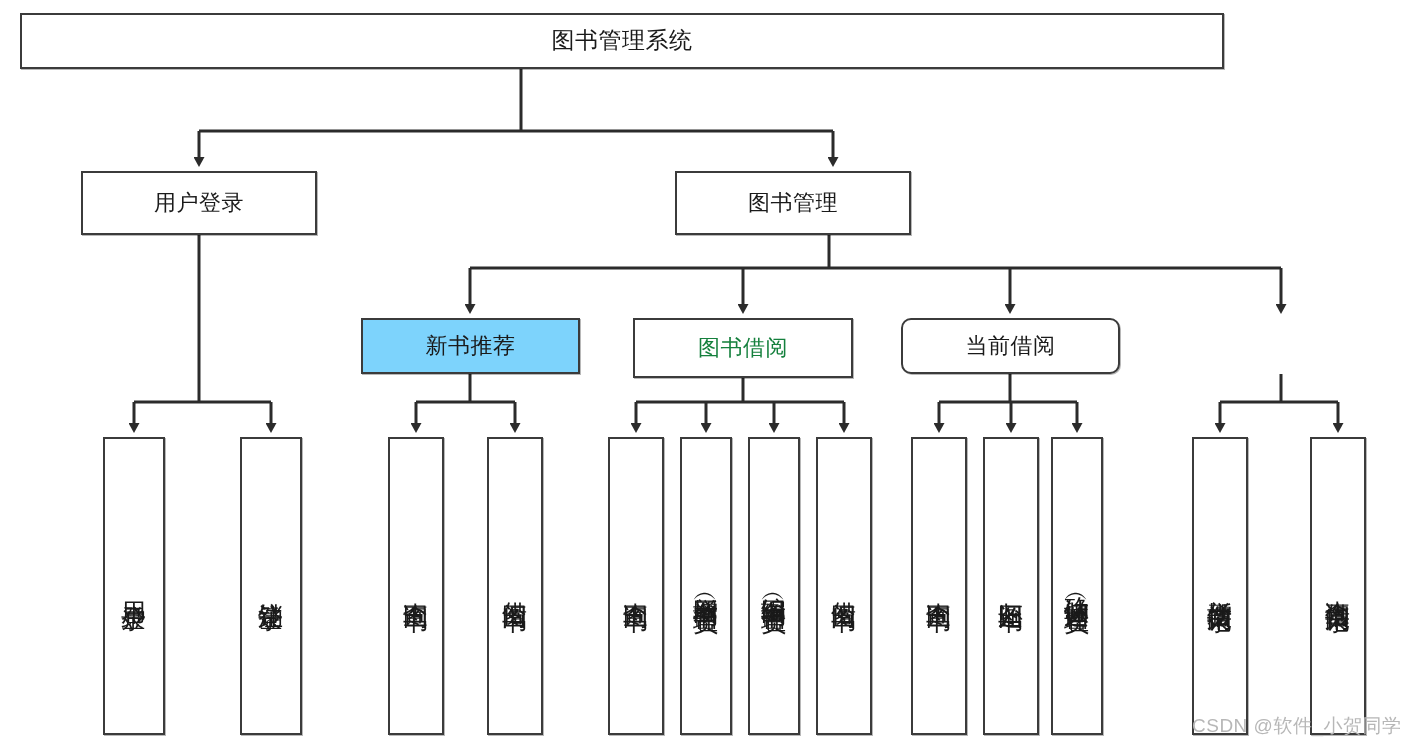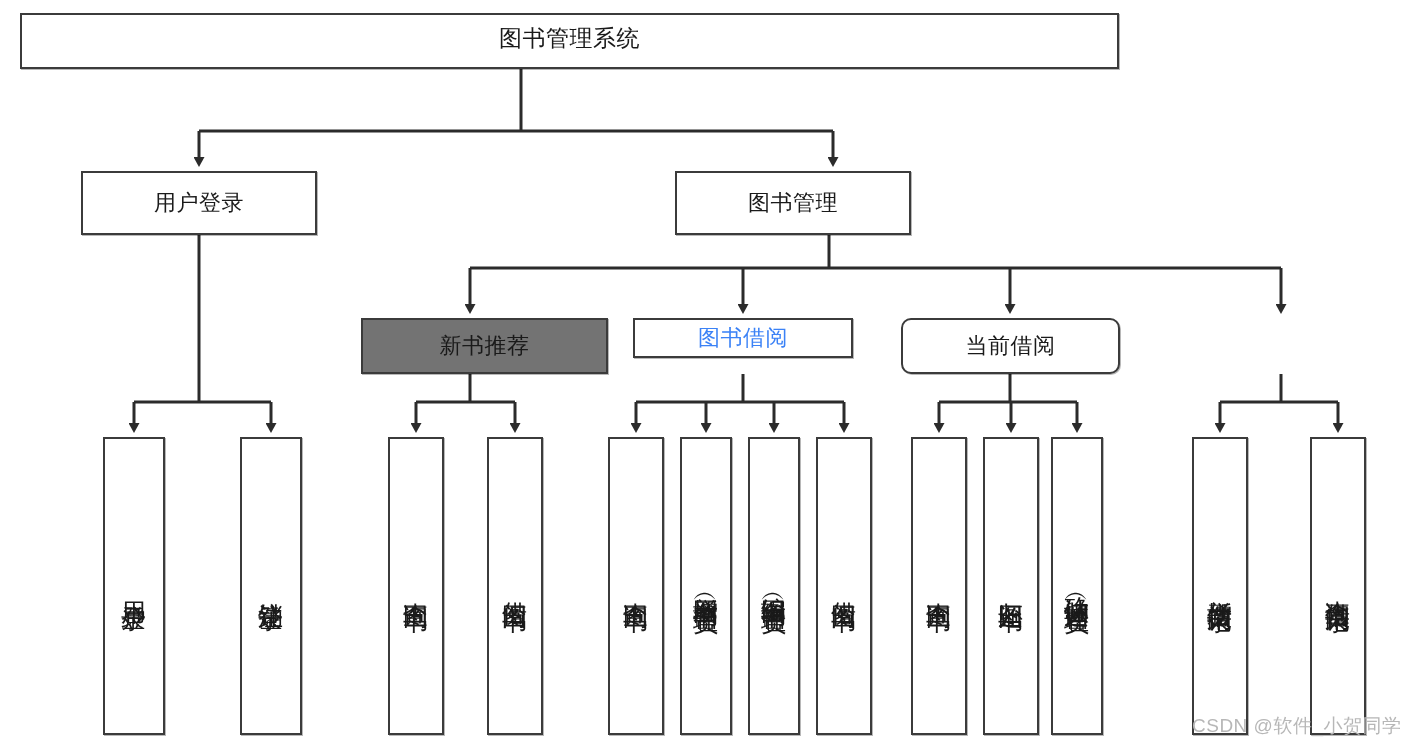--- a/index.html
+++ b/index.html
@@ -116,35 +116,35 @@
       <path d="M1011,402 L1011,424" marker-end="url(#arrow)"></path>
       <path d="M1077,402 L1077,424" marker-end="url(#arrow)"></path>
 
       <path d="M1281,374 L1281,402"></path>
       <path d="M1220,402 L1338,402"></path>
       <path d="M1220,402 L1220,424" marker-end="url(#arrow)"></path>
       <path d="M1338,402 L1338,424" marker-end="url(#arrow)"></path>
     </g>
   </svg>
 
-  <div class="node horiz root" style="left: 20px; top: 13px; width: 1099px; height: 56px; border-color: rgb(59, 59, 59); background: rgb(255, 255, 255); color: rgb(26, 26, 26); font-family: Liberation Mono, monospace;">
+  <div class="node horiz root" style="left: 20px; top: 13px; width: 1204px; height: 56px; border-color: rgb(59, 59, 59); background: rgb(255, 255, 255); color: rgb(26, 26, 26);">
     <span class="label">图书管理系统</span>
   </div>
 
   <div class="node horiz" style="left: 81px; top: 171px; width: 236px; height: 64px; border-color: rgb(59, 59, 59); background: rgb(255, 255, 255); color: rgb(26, 26, 26);">
     <span class="label">用户登录</span>
   </div>
   <div class="node horiz" style="left: 675px; top: 171px; width: 236px; height: 64px; border-color: rgb(59, 59, 59); background: rgb(255, 255, 255); color: rgb(26, 26, 26);">
     <span class="label">图书管理</span>
   </div>
 
-  <div class="node horiz" style="left: 361px; top: 318px; width: 247px; height: 56px; border-color: rgb(59, 59, 59); background: #737373; color: rgb(26, 26, 26);">
+  <div class="node horiz" style="left: 361px; top: 318px; width: 219px; height: 56px; border-color: rgb(59, 59, 59); background: #7dd3fc; color: rgb(26, 26, 26);">
     <span class="label">新书推荐</span>
   </div>
-  <div class="node horiz" style="left: 633px; top: 318px; width: 220px; height: 40px; border-color: rgb(59, 59, 59); background: rgb(255, 255, 255); color: #3b82f6;">
+  <div class="node horiz" style="left: 633px; top: 318px; width: 220px; height: 60px; border-color: rgb(59, 59, 59); background: rgb(255, 255, 255); color: #15803d;">
     <span class="label">图书借阅</span>
   </div>
   <div class="node horiz" style="left: 901px; top: 318px; width: 219px; height: 56px; border-color: rgb(59, 59, 59); background: rgb(255, 255, 255); color: rgb(26, 26, 26); border-radius: 10px;">
     <span class="label">当前借阅</span>
   </div>
 
   <div class="node vert" style="left: 103px; top: 437px; width: 62px; height: 298px; border-color: rgb(59, 59, 59); background: rgb(255, 255, 255); color: rgb(26, 26, 26);">
     <span class="label">用户登录</span>
   </div>
   <div class="node vert" style="left: 240px; top: 437px; width: 62px; height: 298px; border-color: rgb(59, 59, 59); background: rgb(255, 255, 255); color: rgb(26, 26, 26);">

